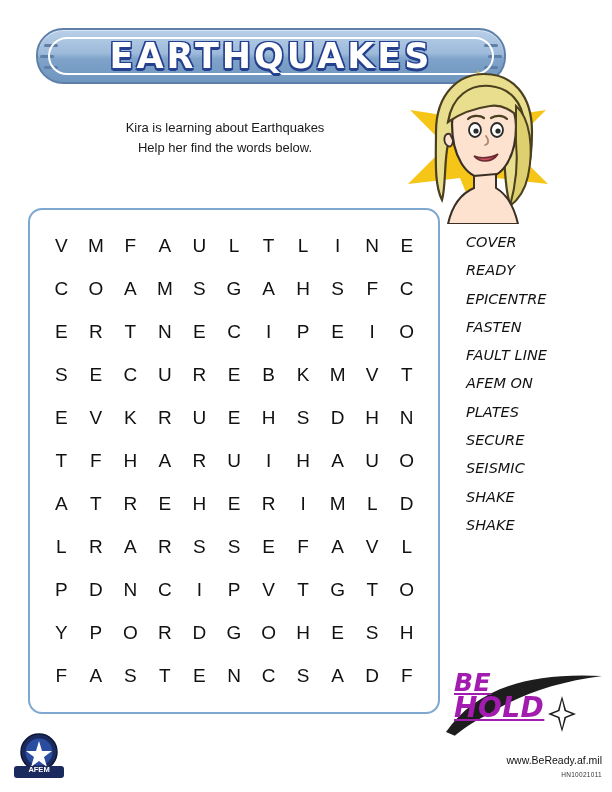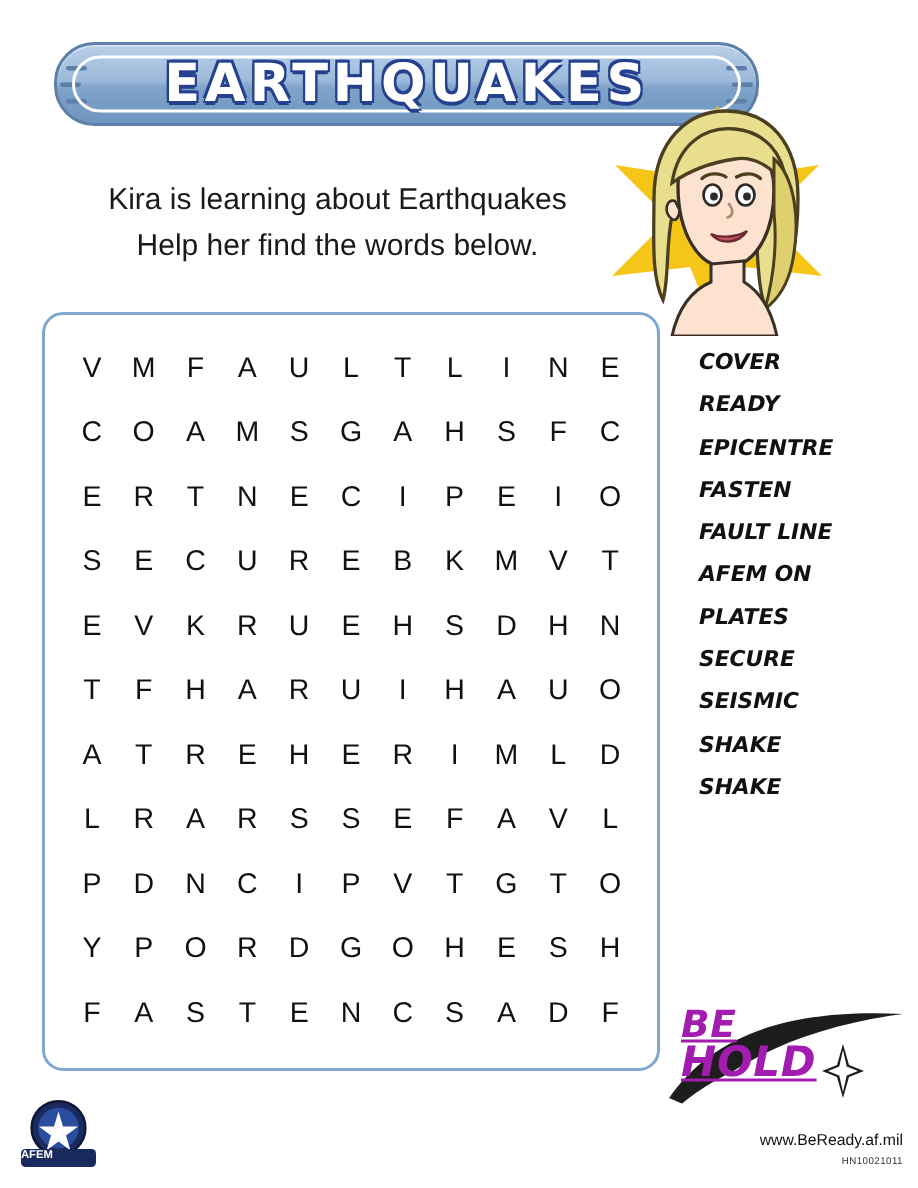--- a/index.html
+++ b/index.html
@@ -44,21 +44,21 @@
   }
   
   .speedmark { position:absolute; width:14px; height:3px; background:#5d7fa8; border-radius:2px; }
 
   
   #intro {
     position: absolute;
     left: 40px; top: 118px;
     width: 370px;
     text-align: center;
-    font-size: 20px;
+    font-size: 13px;
     color: #1a1a1a;
     line-height: 1.55;
   }
 
   
   #kira { position:absolute; left: 398px; top: 66px; width: 160px; height: 158px; }
 
   
   #grid-box {
     position: absolute;
@@ -85,21 +85,21 @@
 
   
   #wordlist {
     position: absolute;
     left: 466px; top: 234px;
     width: 136px;
   }
   .word {
     font-family: "DejaVu Sans", sans-serif;
     font-style: italic;
-    font-weight: bold;
+    font-weight: normal;
     font-size: 14.5px;
     color: #111111;
     margin-bottom: 12.3px;
     white-space: nowrap;
   }
 
   
   #beready {
     position: absolute;
     right: 8px; bottom: 52px;
@@ -127,21 +127,21 @@
     position: absolute; right: 10px; bottom: 14px;
     font-size: 6.5px; color: #333;
     font-family: "Liberation Sans", sans-serif;
     letter-spacing: 0.3px;
   }
 
   
   #seal { position:absolute; left: 14px; bottom: 14px; width: 50px; height: 46px; }
   #seal-label {
     position:absolute; left:0; bottom: 4px; width: 50px;
-    font-size: 7.5px; font-weight: bold; color:#ffffff;
+    text-align:center; font-size: 7.5px; font-weight: bold; color:#ffffff;
     font-family:"Liberation Sans", sans-serif;
   }
 </style>
 </head>
 <body>
 
 <div id="banner">
   <div class="speedmark" style="left:6px; top:14px;"></div>
   <div class="speedmark" style="left:2px; top:25px;"></div>
   <div class="speedmark" style="left:6px; top:36px;"></div>

